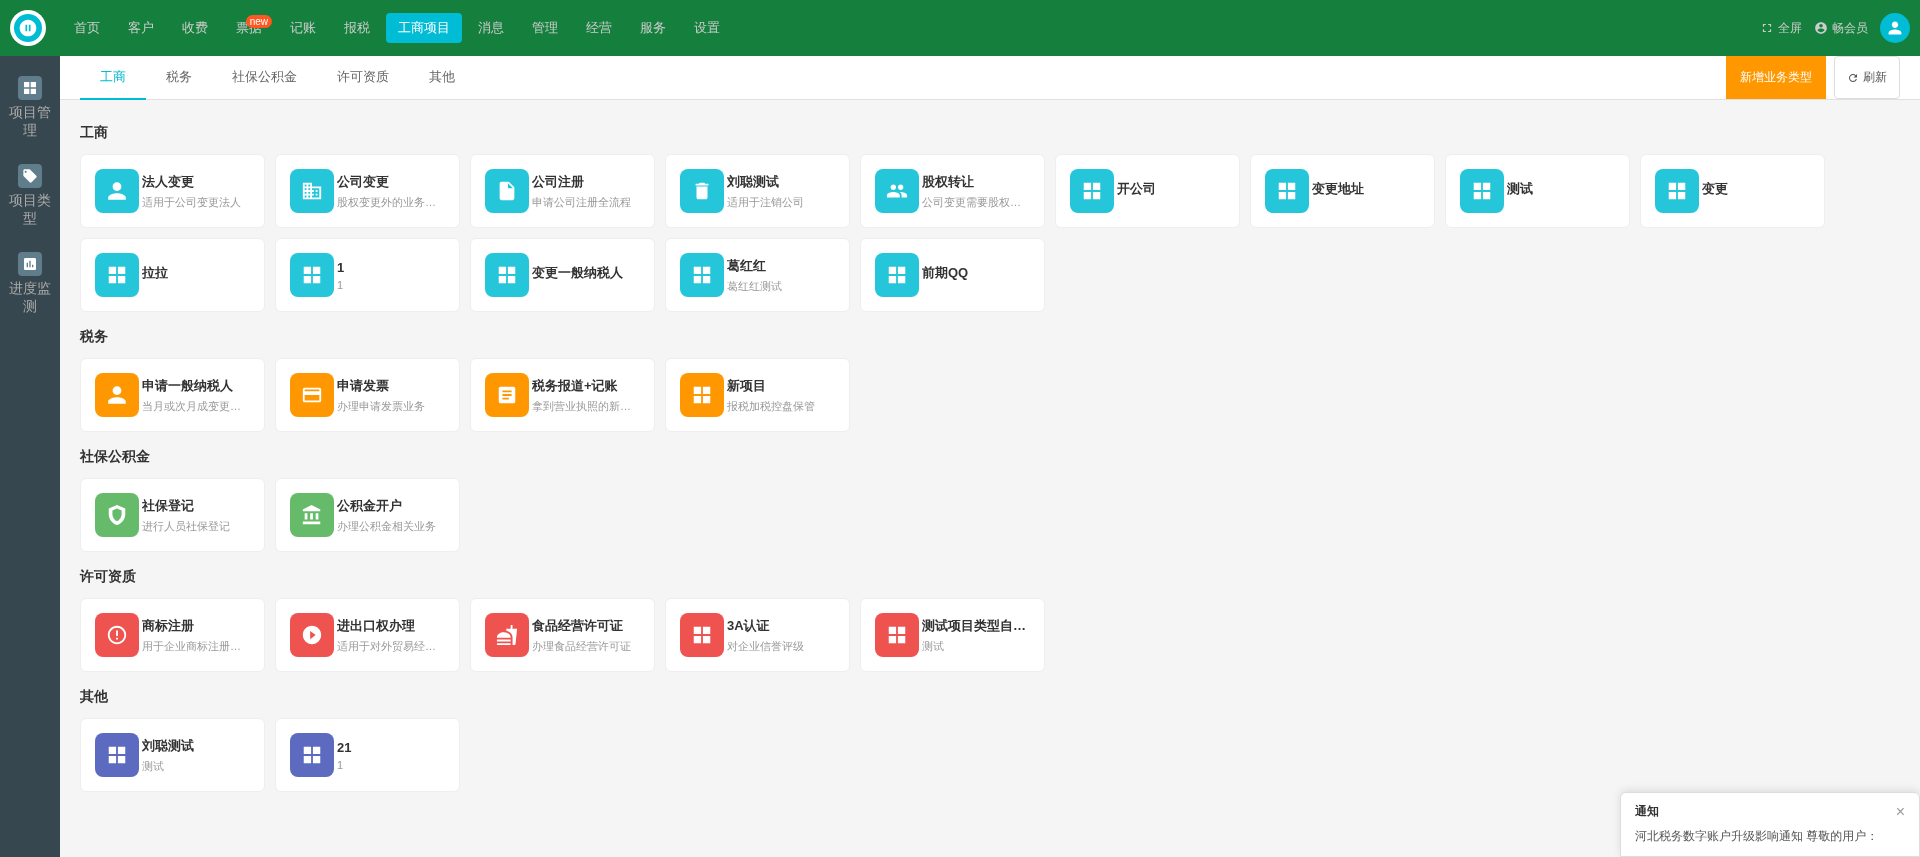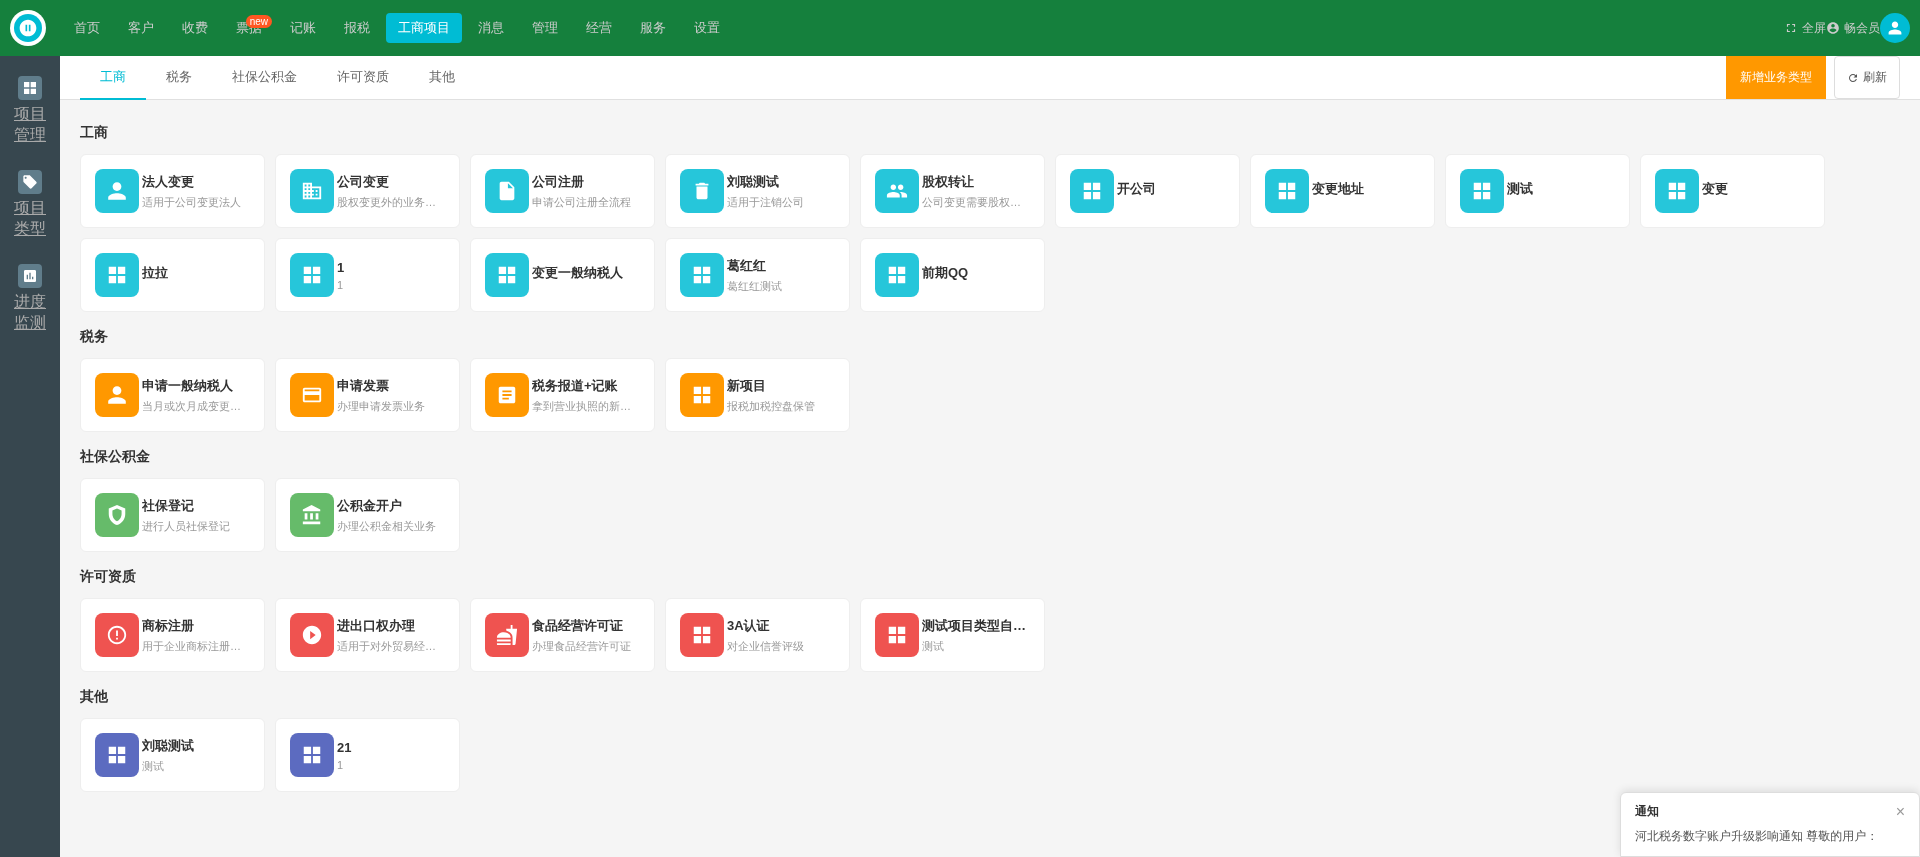--- a/index.html
+++ b/index.html
@@ -7,33 +7,33 @@
 
     
     .top-nav { background: #15803d; height: 56px; display: flex; align-items: center; padding: 0 10px; flex-shrink: 0; }
     .logo { width: 36px; height: 36px; background: #fff; border-radius: 50%; display: flex; align-items: center; justify-content: center; margin-right: 16px; }
     .logo-inner { width: 28px; height: 28px; background: #00bcd4; border-radius: 50%; display: flex; align-items: center; justify-content: center; }
     .logo-inner svg { width: 20px; height: 20px; fill: white; }
     .nav-items { display: flex; align-items: center; gap: 4px; flex: 1; }
     .nav-item { color: #ccc; padding: 6px 12px; cursor: pointer; font-size: 13px; border-radius: 4px; position: relative; }
     .nav-item.active { background: #00bcd4; color: #fff; border-radius: 4px; }
     .nav-badge { background: #ff5722; color: #fff; font-size: 10px; padding: 1px 4px; border-radius: 8px; position: absolute; top: 2px; right: 2px; }
-    .nav-right { display: flex; align-items: center; }
+    .nav-right { display: flex; align-items: center; gap: 12px; }
     .nav-right-btn { color: #ccc; font-size: 12px; cursor: pointer; display: flex; align-items: center; gap: 4px; }
     .avatar { width: 30px; height: 30px; background: #00bcd4; border-radius: 50%; display: flex; align-items: center; justify-content: center; color: #fff; font-size: 12px; cursor: pointer; }
 
     
     .main-layout { display: flex; flex: 1; overflow: hidden; }
 
     
     .sidebar { width: 60px; background: #37474f; display: flex; flex-direction: column; align-items: center; padding-top: 10px; gap: 4px; }
     .sidebar-item { display: flex; flex-direction: column; align-items: center; padding: 10px 6px; cursor: pointer; border-radius: 6px; width: 54px; }
     .sidebar-item .icon { width: 24px; height: 24px; background: #607d8b; border-radius: 4px; display: flex; align-items: center; justify-content: center; margin-bottom: 4px; }
     .sidebar-item .icon svg { fill: #fff; width: 16px; height: 16px; }
-    .sidebar-item .label { color: #aaa; font-size: 16px; text-align: center; text-decoration: underline; }
+    .sidebar-item .label { color: #aaa; font-size: 14px; text-align: center; }
 
     
     .content-area { flex: 1; display: flex; flex-direction: column; overflow: hidden; }
 
     
     .tab-bar { background: #fff; border-bottom: 1px solid #e0e0e0; display: flex; align-items: center; padding: 0 20px; height: 44px; flex-shrink: 0; }
     .tab { padding: 12px 20px; cursor: pointer; font-size: 13px; color: #666; border-bottom: 2px solid transparent; position: relative; }
     .tab.active { color: #00bcd4; border-bottom: 2px solid #00bcd4; }
     .tab-actions { margin-left: auto; display: flex; gap: 8px; }
     .btn-new { background: #ff9800; color: #fff; border: none; padding: 6px 14px; border-radius: 0; cursor: pointer; font-size: 12px; }

